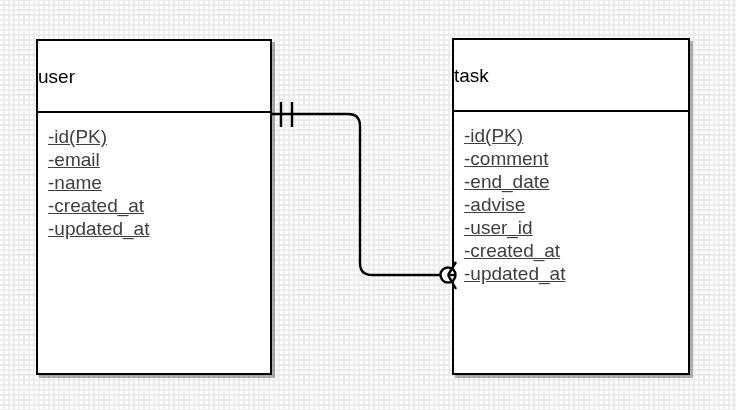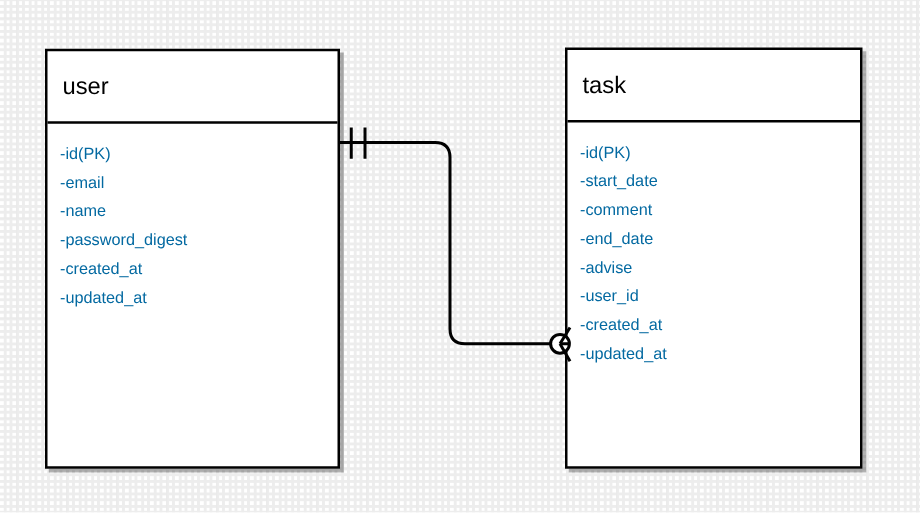--- a/index.html
+++ b/index.html
@@ -34,40 +34,41 @@
   }
 
   .entity {
     position: absolute;
     background: #ffffff;
     border: 2px solid #000000;
     box-shadow: 3px 3px 0 rgba(0,0,0,0.30);
     box-sizing: border-box;
   }
   .entity-header {
-    height: 58px;
+    height: 72px;
     border-bottom: 2px solid #000000;
     box-sizing: border-box;
     display: flex;
     align-items: center;
-    padding-left: 12px;
+    padding-left: 0;
   }
   .entity-title {
     font-size: 19px;
     color: #000000;
     line-height: 1;
   }
   .entity-body {
     padding: 12px 0 0 10px;
   }
   .attr {
-    font-size: 13px;
-    color: #0369a1;
+    font-size: 19px;
+    color: #404040;
     line-height: 23px;
     white-space: pre;
+    text-decoration: underline;
   }
 
   #connector {
     position: absolute;
     left: 0;
     top: 0;
     width: 736px;
     height: 410px;
     pointer-events: none;
   }
@@ -78,33 +79,31 @@
 <div id="canvas">
 
   <div class="entity" id="entity-user" style="left:36px; top:39px; width:236px; height:336px;">
     <div class="entity-header">
       <span class="entity-title">user</span>
     </div>
     <div class="entity-body">
       <div class="attr">-id(PK)</div>
       <div class="attr">-email</div>
       <div class="attr">-name</div>
-      <div class="attr">-password_digest</div>
       <div class="attr">-created_at</div>
       <div class="attr">-updated_at</div>
     </div>
   </div>
 
   <div class="entity" id="entity-task" style="left:452px; top:38px; width:238px; height:337px;">
     <div class="entity-header">
       <span class="entity-title">task</span>
     </div>
     <div class="entity-body">
       <div class="attr">-id(PK)</div>
-      <div class="attr">-start_date</div>
       <div class="attr">-comment</div>
       <div class="attr">-end_date</div>
       <div class="attr">-advise</div>
       <div class="attr">-user_id</div>
       <div class="attr">-created_at</div>
       <div class="attr">-updated_at</div>
     </div>
   </div>
 
   <svg id="connector" viewBox="0 0 736 410" xmlns="http://www.w3.org/2000/svg">

